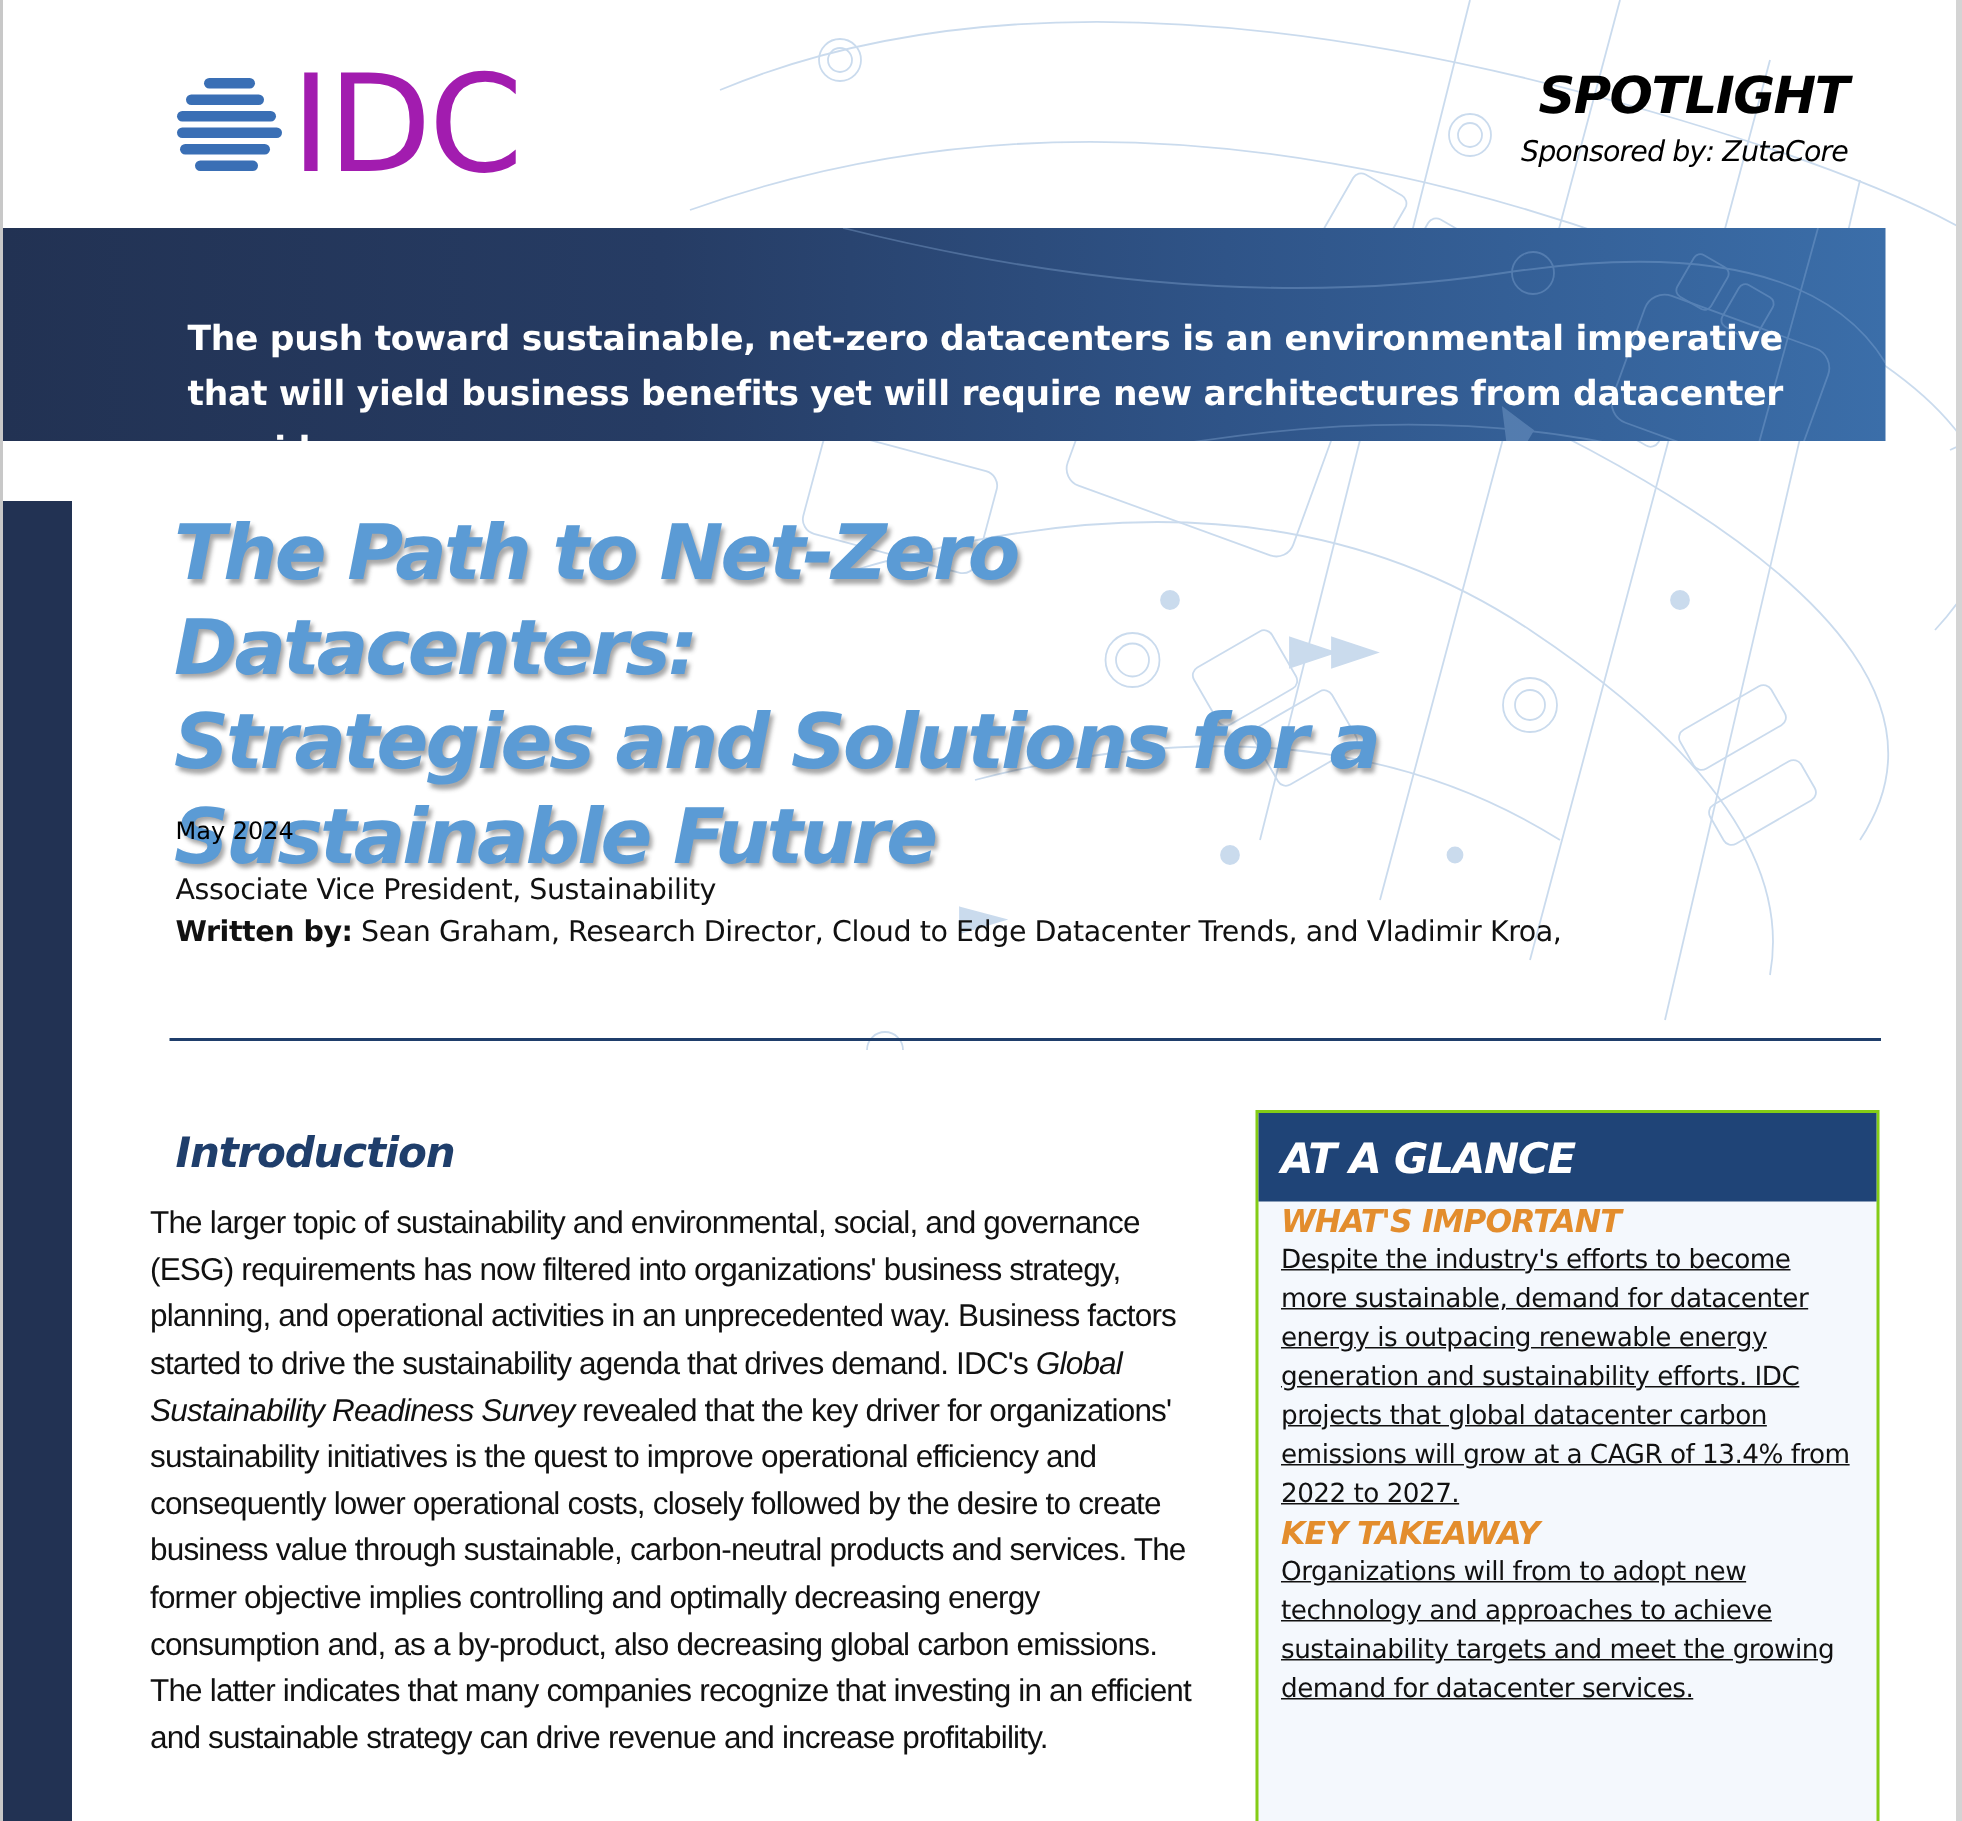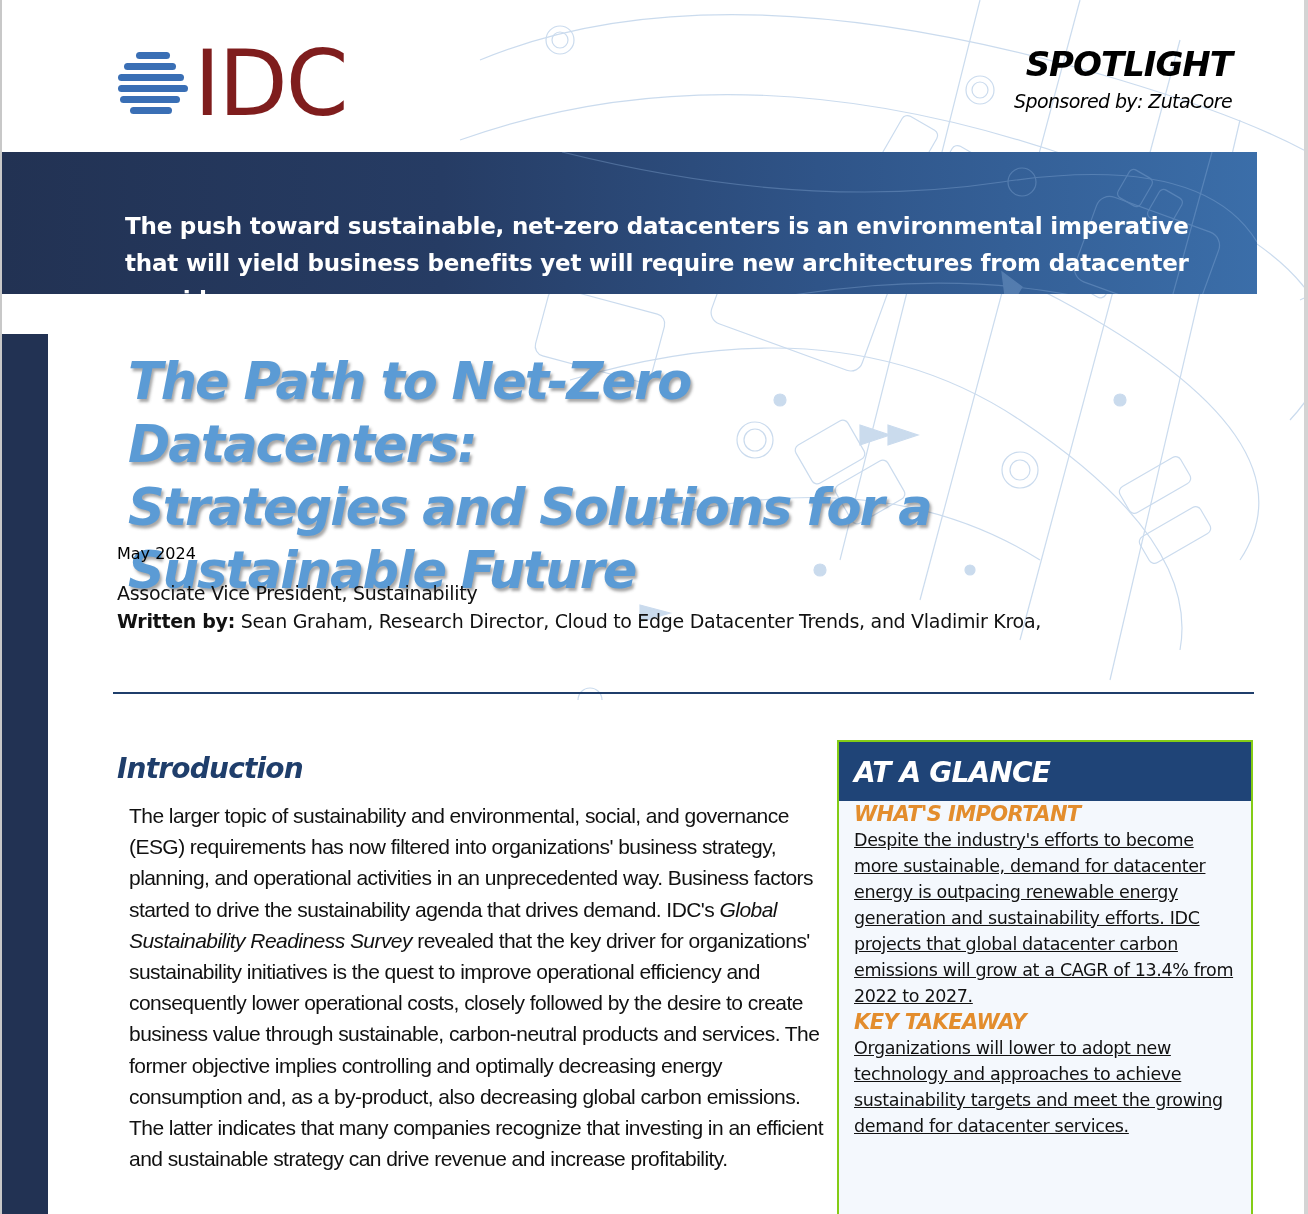--- a/index.html
+++ b/index.html
@@ -9,21 +9,21 @@
       font-family: "Liberation Sans", "DejaVu Sans", sans-serif;
       position: relative;
     }
     .page-edge-left { position: absolute; left: 0; top: 0; width: 2px; height: 1214px; background: #c8c8c8; }
     .page-edge-right { position: absolute; left: 1304px; top: 0; width: 4px; height: 1214px; background: #d4d4d4; }
 
     .bg-pattern { position: absolute; left: 420px; top: 0; width: 884px; height: 700px; pointer-events: none; }
 
     .logo { position: absolute; left: 116px; top: 44px; display: flex; align-items: center; }
     .logo-mark { width: 72px; height: 72px; margin-right: 6px; }
-    .logo-text { font-family: "DejaVu Sans", sans-serif; font-size: 90px; line-height: 80px; color: #7f1d1d; font-weight: normal; letter-spacing: -2px; }
+    .logo-text { font-family: "DejaVu Sans", sans-serif; font-size: 90px; line-height: 80px; color: #a21caf; font-weight: normal; letter-spacing: -2px; }
 
     .spotlight { position: absolute; right: 76px; top: 42px; text-align: right; }
     .spotlight-title { font-family: "DejaVu Sans", sans-serif; font-weight: bold; font-style: italic; font-size: 34px; color: #000; letter-spacing: -1px; line-height: 44px; }
     .sponsor { font-family: "DejaVu Sans", sans-serif; font-style: italic; font-size: 19px; color: #000; margin-top: 4px; letter-spacing: -0.6px; }
 
     .banner {
       position: absolute; left: 2px; top: 152px; width: 1255px; height: 142px;
       background: linear-gradient(90deg, #223253 0%, #263c64 35%, #2f5488 65%, #3b6ea9 100%);
       overflow: hidden;
     }
@@ -41,21 +41,21 @@
       text-shadow: 2px 3px 3px rgba(60,60,60,0.45);
     }
     .date { position: absolute; left: 117px; top: 544px; font-size: 16px; color: #000000; font-family: "DejaVu Sans", sans-serif; }
     .authors { position: absolute; left: 117px; top: 579px; width: 1000px; font-size: 19px; line-height: 28px; color: #111; font-family: "DejaVu Sans", sans-serif; letter-spacing: -0.3px; }
     .authors b { font-weight: bold; }
 
     .divider { position: absolute; left: 113px; top: 692px; width: 1141px; height: 2px; background: #1f3e6b; }
 
     .intro-heading { position: absolute; left: 117px; top: 752px; font-family: "DejaVu Sans", sans-serif; font-weight: bold; font-style: italic; font-size: 28px; color: #1f3e6b; letter-spacing: -0.8px; }
     .intro-body {
-      position: absolute; left: 129px; top: 800px; width: 710px;
+      position: absolute; left: 100px; top: 800px; width: 710px;
       font-family: "Liberation Sans Narrow", "Liberation Sans", sans-serif;
       font-size: 21px; line-height: 31.2px; color: #111; letter-spacing: -0.55px;
     }
     .intro-body i { font-style: italic; }
 
     .glance {
       position: absolute; left: 837px; top: 740px; width: 416px; height: 488px;
       border: 2px solid #84cc16; background: #f4f8fd; box-sizing: border-box;
     }
     .glance-header { height: 59px; background: #1f4477; color: #fff; font-family: "DejaVu Sans", sans-serif; font-weight: bold; font-style: italic; font-size: 28px; line-height: 62px; padding-left: 15px; letter-spacing: -0.8px; }
@@ -136,21 +136,21 @@
     <path d="M1210 0 L1160 182"></path>
     <circle cx="1020" cy="30" r="14"></circle>
     <circle cx="1110" cy="150" r="6" fill="#8fb2dc"></circle>
     <polygon points="1000,120 1020,135 1005,160" fill="#8fb2dc"></polygon>
   </svg>
   <div class="banner-text">The push toward sustainable, net-zero datacenters is an environmental imperative that will yield business benefits yet will require new architectures from datacenter providers.</div>
 </div>
 
 <div class="left-bar"></div>
 
-<h1 class="main-title" style="margin:12px">
+<h1 class="main-title" style="margin:0">
   <div>The Path to Net-Zero Datacenters:</div>
   <div>Strategies and Solutions for a</div>
   <div>Sustainable Future</div>
 </h1>
 
 <div class="date">May 2024</div>
 
 <div class="authors">
   <div>Associate Vice President, Sustainability</div>
   <div><b>Written by:</b><span> Sean Graham, Research Director, Cloud to Edge Datacenter Trends, and Vladimir Kroa,</span></div>
@@ -163,17 +163,17 @@
 <p class="intro-body" style="margin:0"><span>The larger topic of sustainability and environmental, social, and governance (ESG) requirements has now filtered into organizations' business strategy, planning, and operational activities in an unprecedented way. Business factors started to drive the sustainability agenda that drives demand. IDC's </span><i>Global Sustainability Readiness Survey</i><span> revealed that the key driver for organizations' sustainability initiatives is the quest to improve operational efficiency and consequently lower operational costs, closely followed by the desire to create business value through sustainable, carbon-neutral products and services. The former objective implies controlling and optimally decreasing energy consumption and, as a by-product, also decreasing global carbon emissions. The latter indicates that many companies recognize that investing in an efficient and sustainable strategy can drive revenue and increase profitability.</span></p>
 
 <aside class="glance">
   <div class="glance-header">AT A GLANCE</div>
   <div class="glance-section">
     <div class="glance-sub">WHAT'S IMPORTANT</div>
     <div class="glance-text">Despite the industry's efforts to become more sustainable, demand for datacenter energy is outpacing renewable energy generation and sustainability efforts. IDC projects that global datacenter carbon emissions will grow at a CAGR of 13.4% from 2022 to 2027.</div>
   </div>
   <div class="glance-section">
     <div class="glance-sub second">KEY TAKEAWAY</div>
-    <div class="glance-text">Organizations will lower to adopt new technology and approaches to achieve sustainability targets and meet the growing demand for datacenter services.</div>
+    <div class="glance-text">Organizations will from to adopt new technology and approaches to achieve sustainability targets and meet the growing demand for datacenter services.</div>
   </div>
 </aside>
 
 <div class="page-edge-right"></div>
 
 </body></html>

